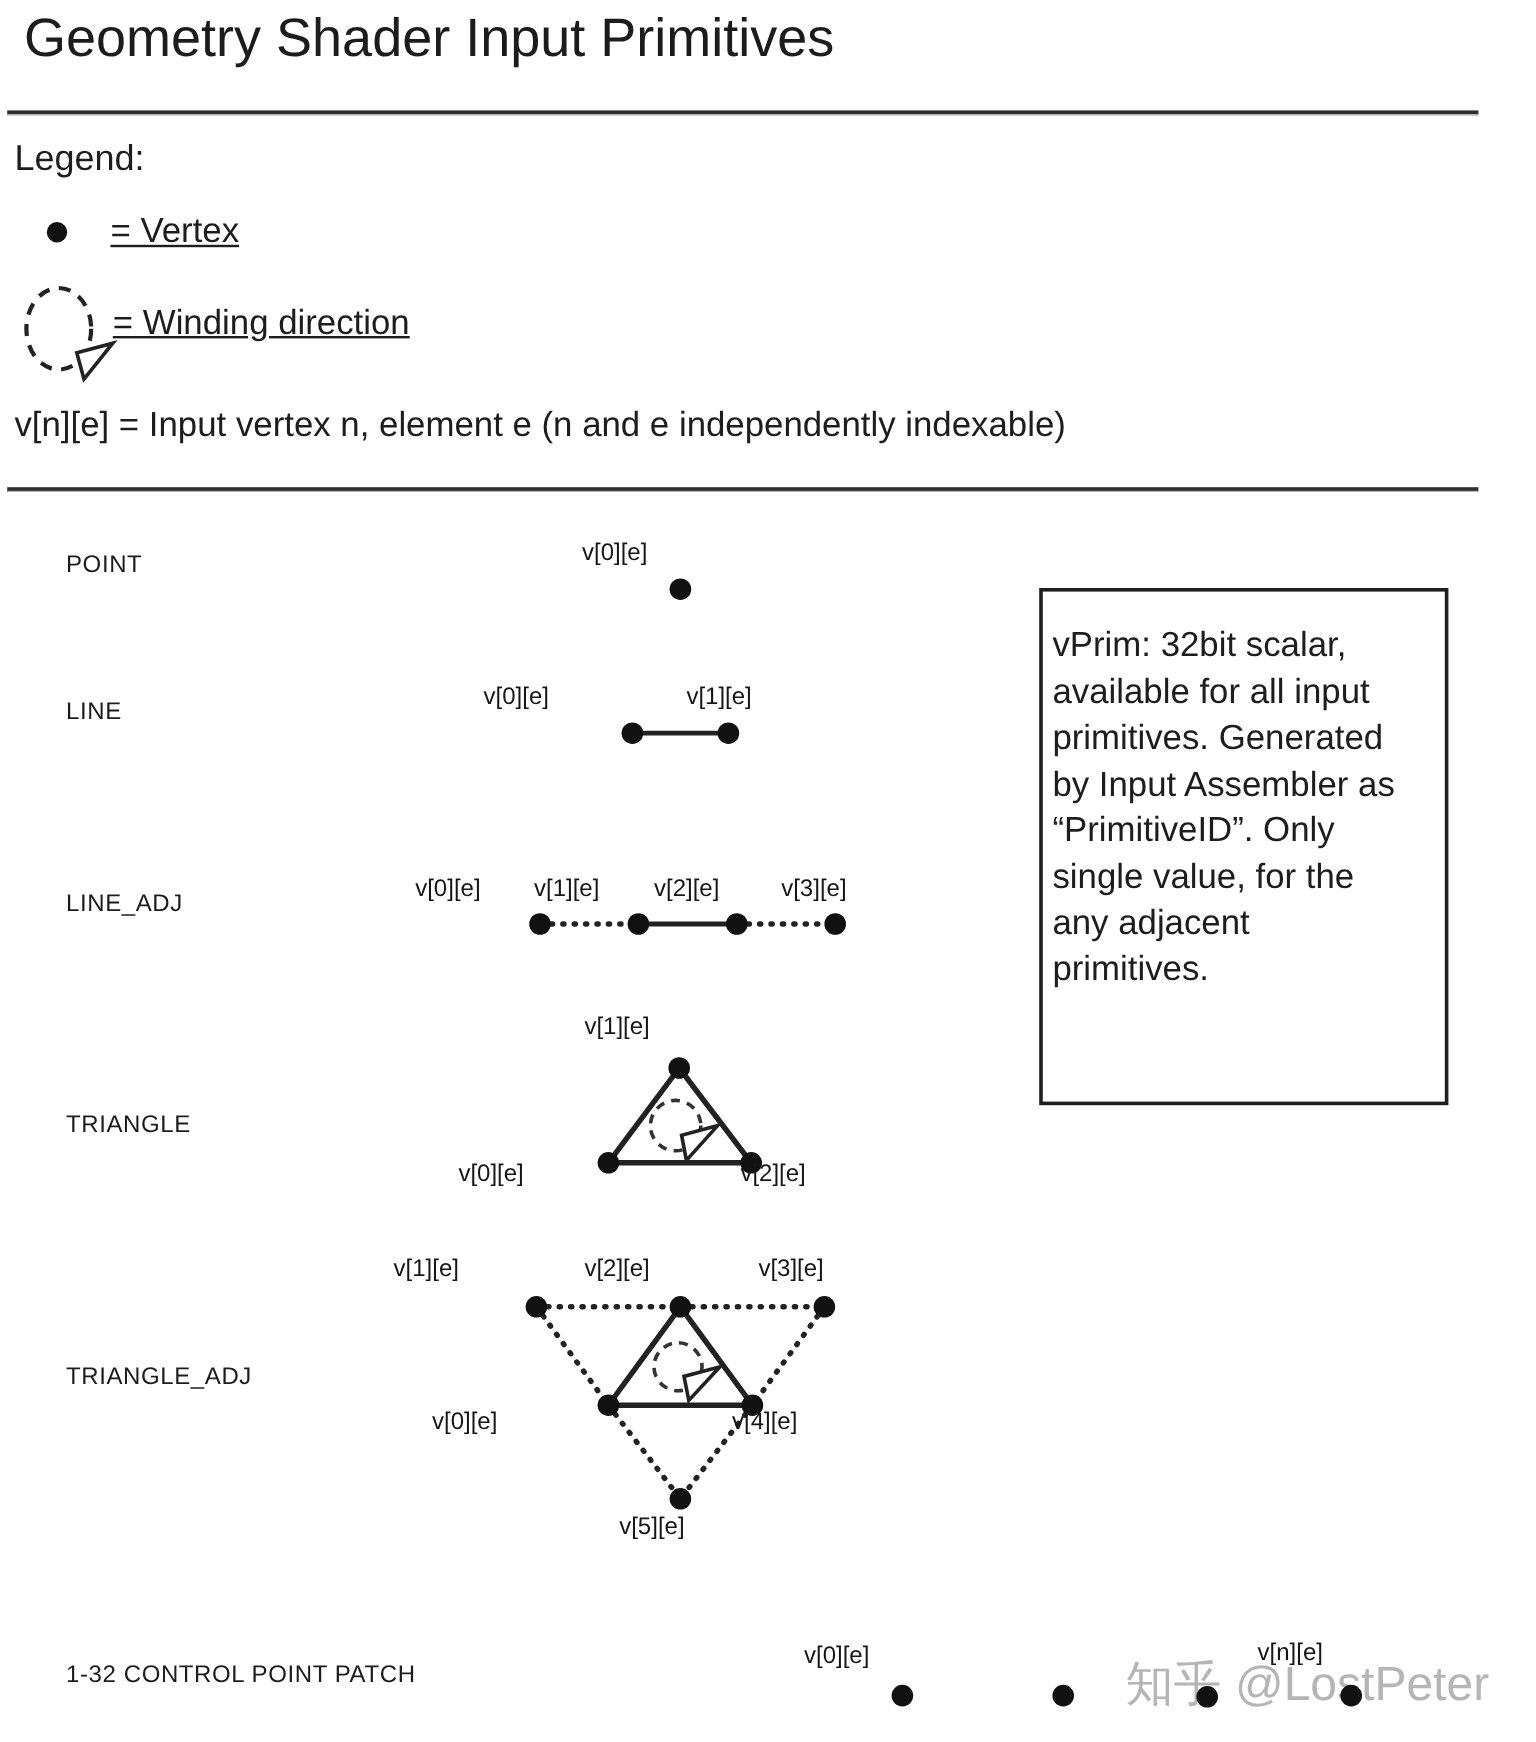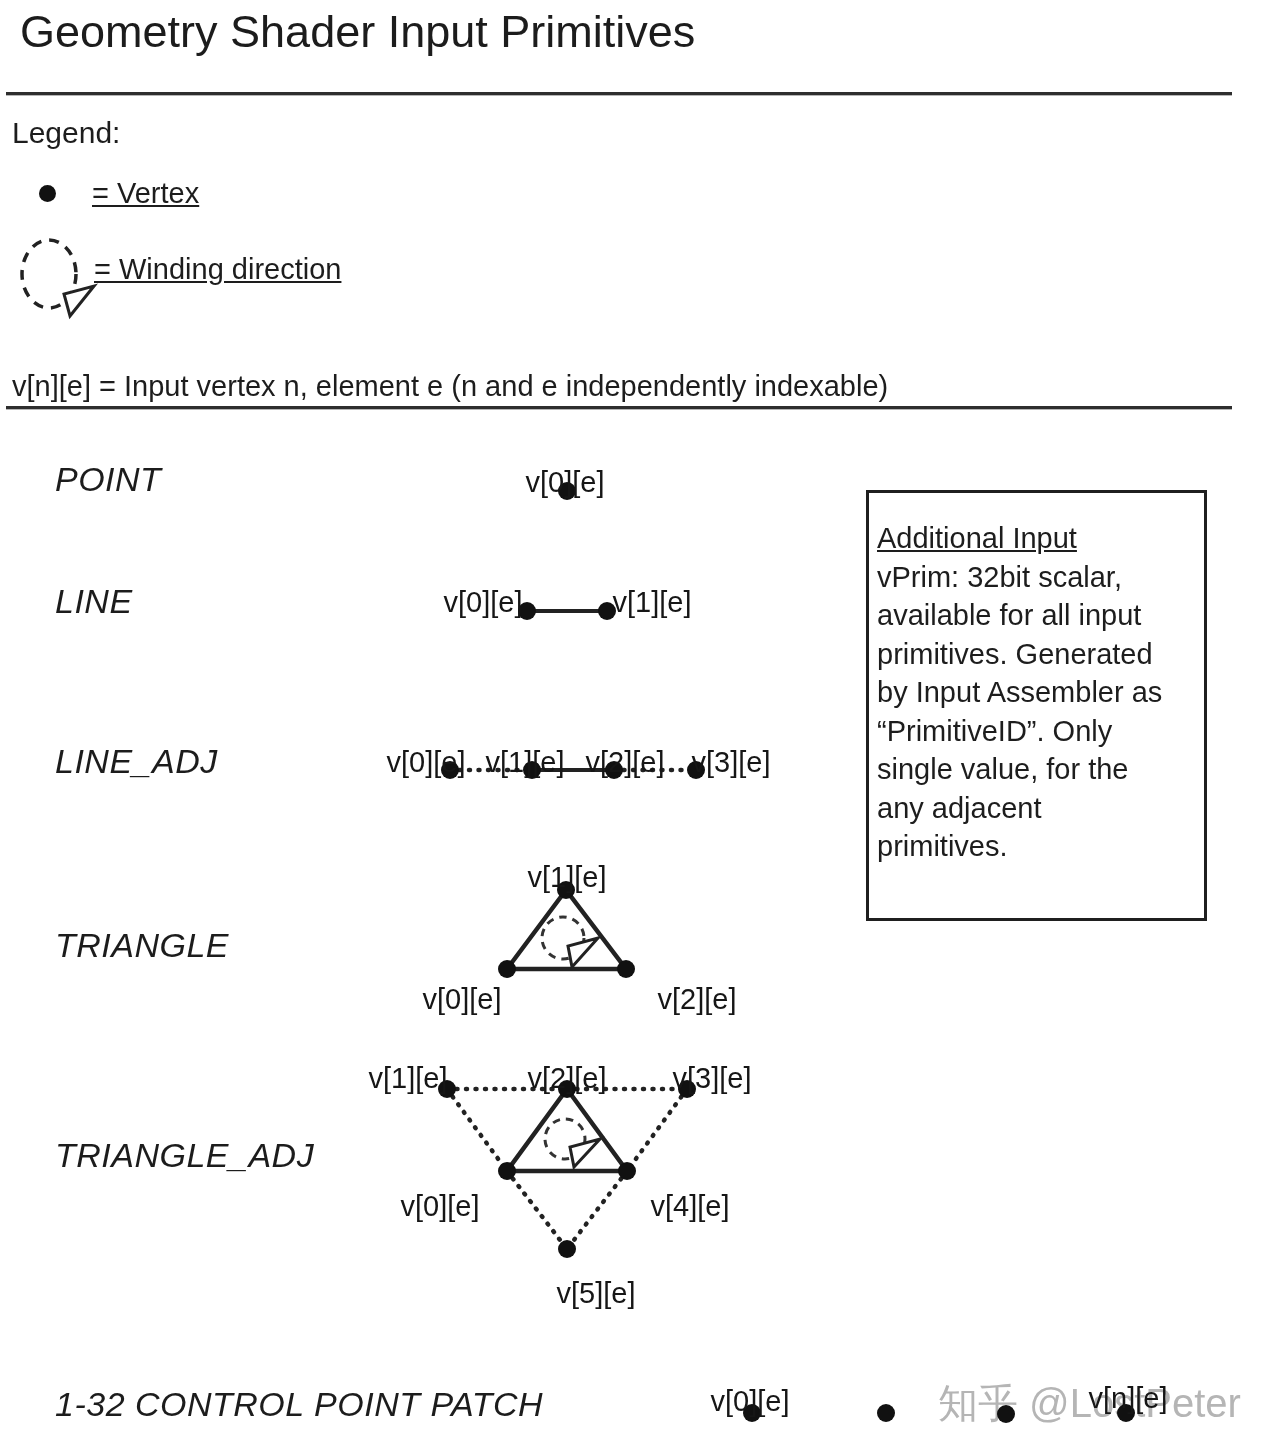--- a/index.html
+++ b/index.html
@@ -25,30 +25,30 @@
   }
   .legend-text {
     position:absolute; font-size:29px; white-space:nowrap;text-decoration:underline;
   }
   .vertex-dot {
     position:absolute; left:39px; top:185px;
     width:17px; height:17px; border-radius:50%; background:#111;
   }
   .legend-note {
     position:absolute; left:12px; top:338px;
-    font-size:29px; white-space:nowrap;margin-top:32px;
+    font-size:29px; white-space:nowrap;
   }
   .row-label {
     position:absolute; left:55px;
-    font-size:34px; letter-spacing:0.5px; white-space:nowrap; color:#1c1c1c;font-style:italic;
+    font-size:20px; letter-spacing:0.5px; white-space:nowrap; color:#1c1c1c;
   }
   .vlabel {
     position:absolute; width:160px; margin-left:-80px;
-    text-align:center; font-size:29px; white-space:nowrap;
-    color:#161616; z-index:3;margin-top:16px;
+    font-size:20px; white-space:nowrap;
+    color:#161616; z-index:3;
   }
   .diagram-svg {
     position:absolute; left:0; top:0; width:1280px; height:1452px;
     z-index:2; pointer-events:none;
   }
   .winding-icon-svg { position:absolute; left:18px; top:234px; z-index:2; }
   .info-box {
     position:absolute; left:866px; top:490px; width:341px; height:431px;
     border:3px solid #1f1f1f; background:#ffffff;
     padding:26px 4px 0 8px;
@@ -165,21 +165,20 @@
 
     <g>
       <circle cx="752" cy="1413" r="9" fill="#111"></circle>
       <circle cx="886" cy="1413" r="9" fill="#111"></circle>
       <circle cx="1006" cy="1414" r="9" fill="#111"></circle>
       <circle cx="1126" cy="1413" r="9" fill="#111"></circle>
     </g>
   </svg>
 
   <div class="info-box">
-    <div class="info-heading">Additional Input</div>
     <div class="info-line">vPrim: 32bit scalar,</div>
     <div class="info-line">available for all input</div>
     <div class="info-line">primitives.  Generated</div>
     <div class="info-line">by Input Assembler as</div>
     <div class="info-line">“PrimitiveID”.  Only</div>
     <div class="info-line">single value, for the</div>
     <div class="info-line">any adjacent</div>
     <div class="info-line">primitives.</div>
   </div>
 

